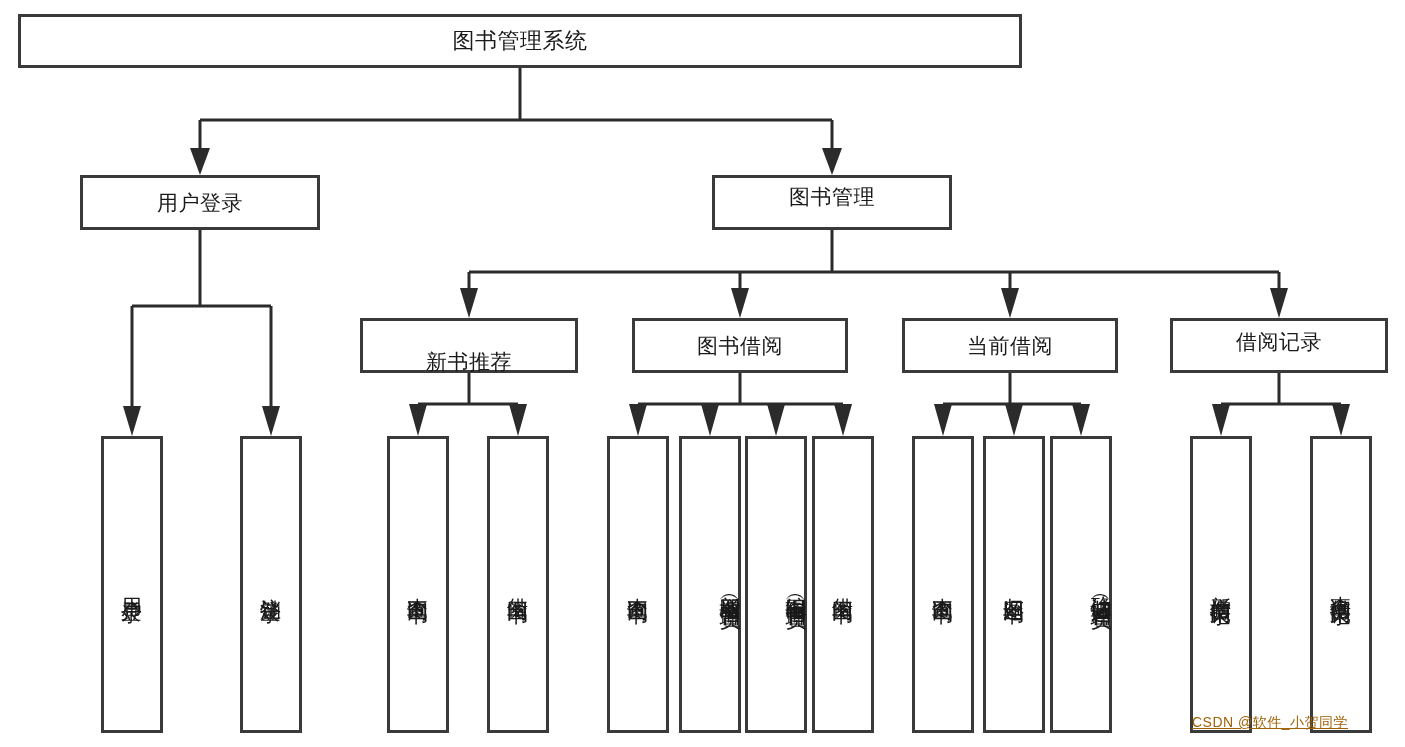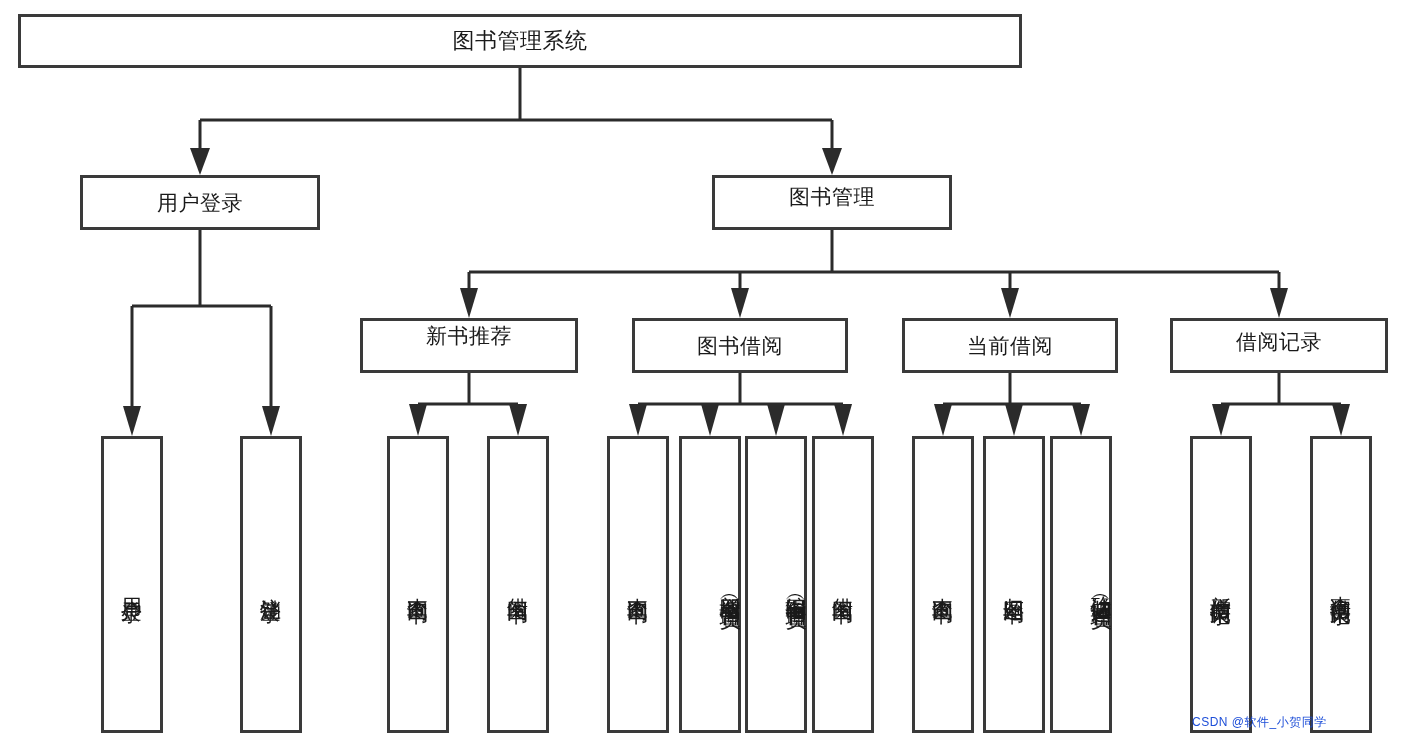--- a/index.html
+++ b/index.html
@@ -63,25 +63,26 @@
     font-size: 21px;
     letter-spacing: 2px;
     line-height: 1;
     white-space: nowrap;
   }
   .node-label.root-label {
     font-size: 22px;
   }
   .watermark {
     position: absolute;
-    color: #1d4ed8;
-    font-size: 12px;
+    color: #a16207;
+    font-size: 14px;
     font-family: "Liberation Sans", "DejaVu Sans", sans-serif;
     white-space: nowrap;
     letter-spacing: 0.5px;
+    text-decoration: underline;
   }
 </style>
 </head>
 <body>
 
 <div id="canvas">
 
   <svg class="diagram" viewBox="0 0 1405 747">
 
     <rect class="node-box root" x="19.5" y="15.5" width="1001" height="51"></rect>
@@ -159,21 +160,21 @@
     <rect class="node-box" x="1051.5" y="437.5" width="59" height="294"></rect>
     <rect class="node-box" x="1191.5" y="437.5" width="59" height="294"></rect>
     <rect class="node-box" x="1311.5" y="437.5" width="59" height="294"></rect>
   </svg>
 
   <div class="node-label horizontal root-label" style="left:18px; top:14px; width:1004px; height:54px;">图书管理系统</div>
 
   <div class="node-label horizontal" style="left:80px; top:175px; width:240px; height:55px;">用户登录</div>
   <div class="node-label horizontal" style="left:712px; top:175px; width:240px; height:44px;">图书管理</div>
 
-  <div class="node-label horizontal" style="left:360px; top:308px; width:218px; height:55px;">新书推荐</div>
+  <div class="node-label horizontal" style="left:360px; top:334px; width:218px; height:55px;">新书推荐</div>
   <div class="node-label horizontal" style="left:902px; top:318px; width:216px; height:55px;">当前借阅</div>
   <div class="node-label horizontal" style="left:632px; top:318px; width:216px; height:55px;">图书借阅</div>
   <div class="node-label horizontal" style="left:1170px; top:318px; width:218px; height:47px;">借阅记录</div>
 
   <div class="node-label vertical" style="left:101px; top:436px; width:62px; height:297px;">用户登录</div>
   <div class="node-label vertical" style="left:240px; top:436px; width:62px; height:297px;">注销登录</div>
   <div class="node-label vertical" style="left:387px; top:436px; width:62px; height:297px;">查询图书</div>
   <div class="node-label vertical" style="left:487px; top:436px; width:62px; height:297px;">借阅图书</div>
   <div class="node-label vertical" style="left:607px; top:436px; width:62px; height:297px;">查询图书</div>
   <div class="node-label vertical" style="left:679px; top:436px; width:62px; height:297px; align-items:flex-start; padding-top:6px;">新增图书（管理员）</div>

